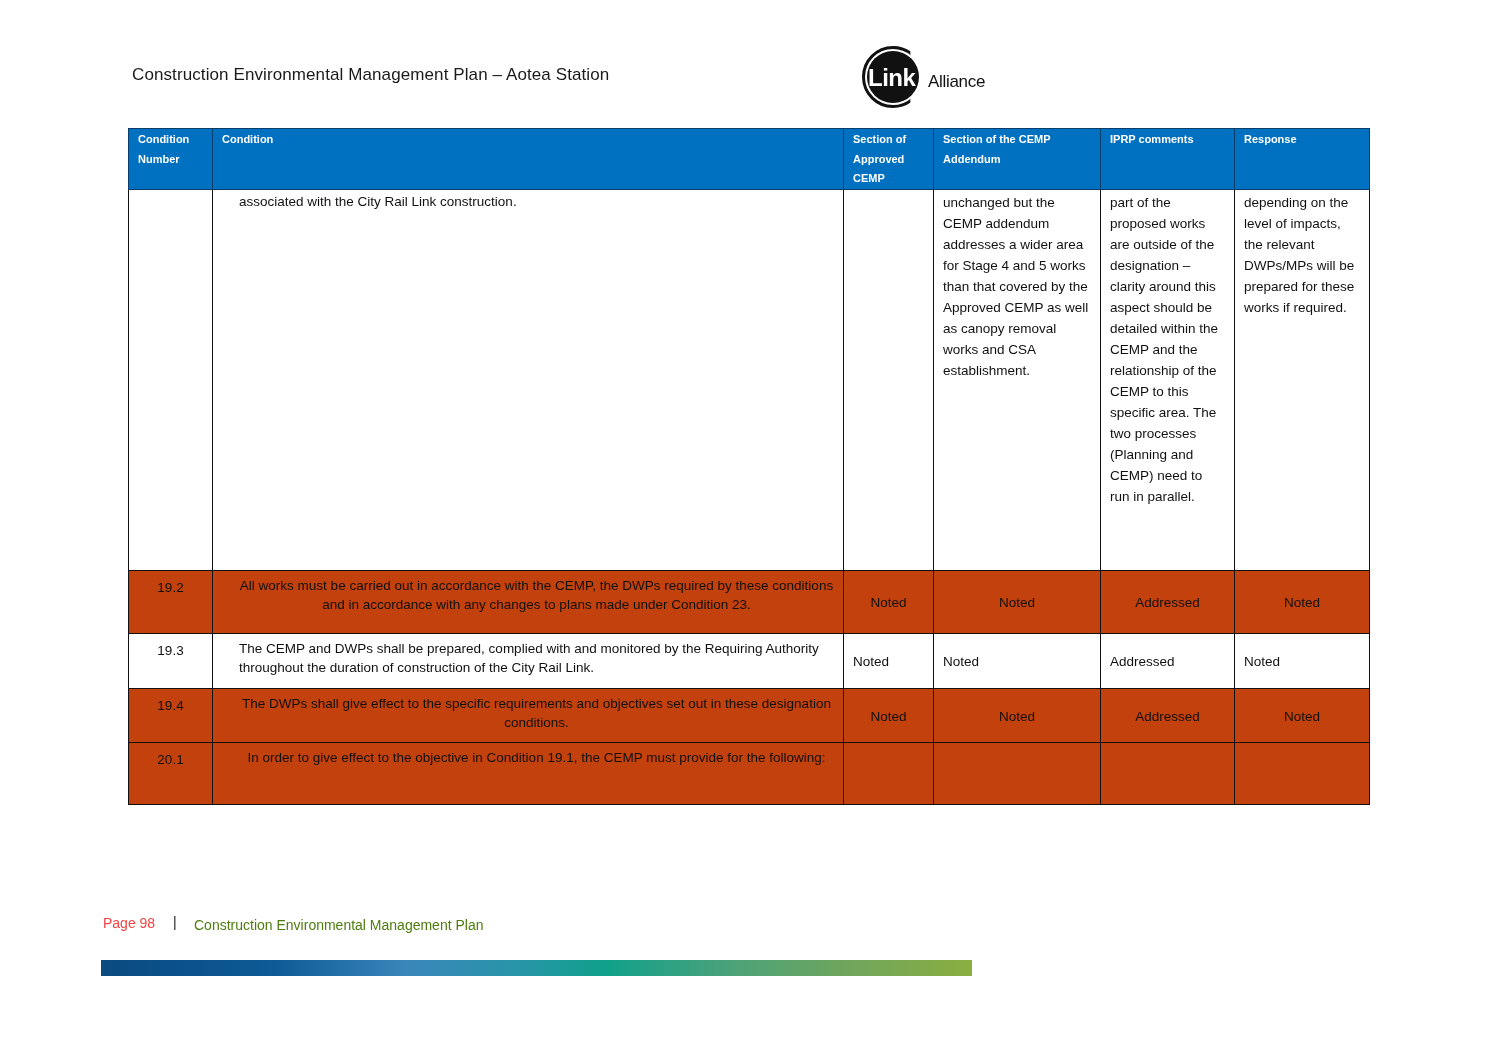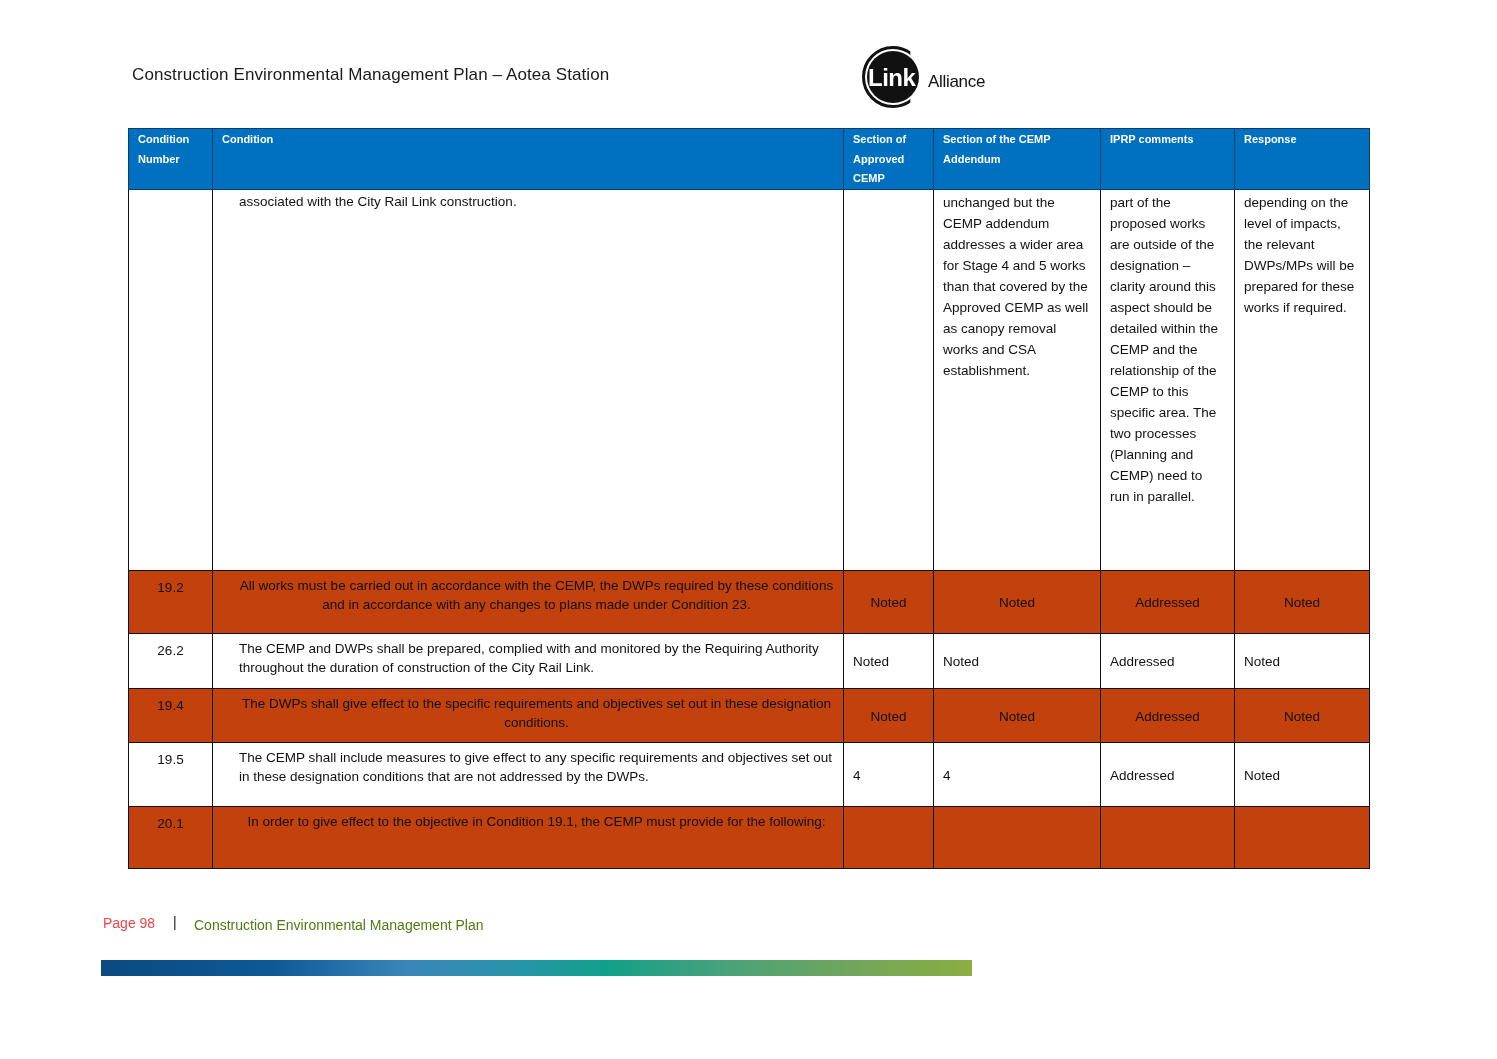--- a/index.html
+++ b/index.html
@@ -196,40 +196,32 @@
     </tr>
     <tr class="shaded" style="height:63px">
       <td class="num">19.2</td>
       <td class="cond">All works must be carried out in accordance with the CEMP, the DWPs required by these conditions and in accordance with any changes to plans made under Condition 23.</td>
       <td class="mid">Noted</td>
       <td class="mid">Noted</td>
       <td class="mid">Addressed</td>
       <td class="mid">Noted</td>
     </tr>
     <tr style="height:55px">
-      <td class="num">26.2</td>
+      <td class="num">19.3</td>
       <td class="cond">The CEMP and DWPs shall be prepared, complied with and monitored by the Requiring Authority throughout the duration of construction of the City Rail Link.</td>
       <td class="mid">Noted</td>
       <td class="mid">Noted</td>
       <td class="mid">Addressed</td>
       <td class="mid">Noted</td>
     </tr>
     <tr class="shaded" style="height:54px">
       <td class="num">19.4</td>
       <td class="cond">The DWPs shall give effect to the specific requirements and objectives set out in these designation conditions.</td>
       <td class="mid">Noted</td>
       <td class="mid">Noted</td>
-      <td class="mid">Addressed</td>
-      <td class="mid">Noted</td>
-    </tr>
-    <tr style="height:64px">
-      <td class="num">19.5</td>
-      <td class="cond">The CEMP shall include measures to give effect to any specific requirements and objectives set out in these designation conditions that are not addressed by the DWPs.</td>
-      <td class="mid">4</td>
-      <td class="mid">4</td>
       <td class="mid">Addressed</td>
       <td class="mid">Noted</td>
     </tr>
     <tr class="shaded" style="height:62px">
       <td class="num">20.1</td>
       <td class="cond">In order to give effect to the objective in Condition 19.1, the CEMP must provide for the following:</td>
       <td class="mid"></td>
       <td class="mid"></td>
       <td class="mid"></td>
       <td class="mid"></td>

